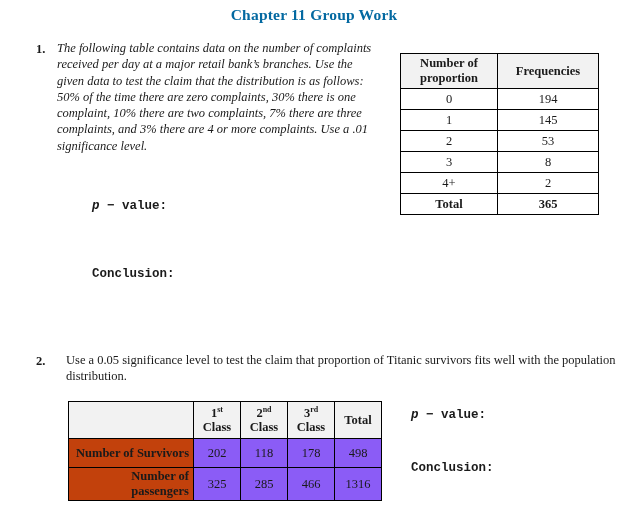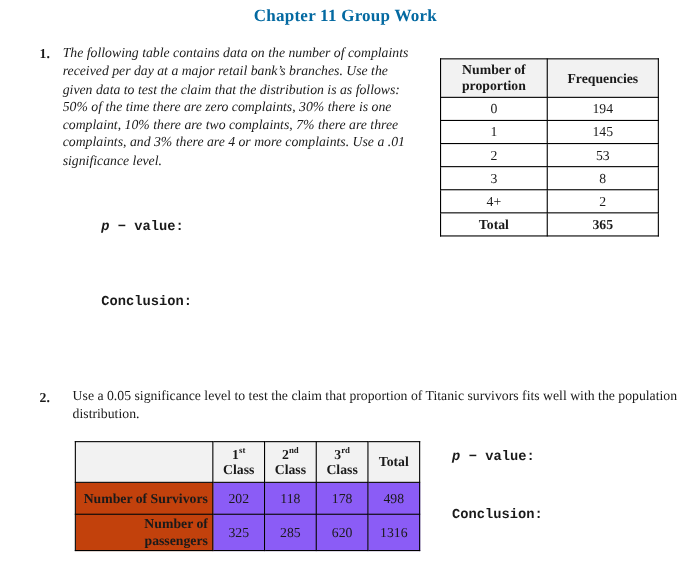--- a/index.html
+++ b/index.html
@@ -253,17 +253,17 @@
       <td class="row-header">Number of Survivors</td>
       <td class="value-cell">202</td>
       <td class="value-cell">118</td>
       <td class="value-cell">178</td>
       <td class="value-cell">498</td>
     </tr>
     <tr>
       <td class="row-header">Number of passengers</td>
       <td class="value-cell">325</td>
       <td class="value-cell">285</td>
-      <td class="value-cell">620</td>
+      <td class="value-cell">466</td>
       <td class="value-cell">1316</td>
     </tr>
   </tbody>
 </table>
 
 </body></html>

